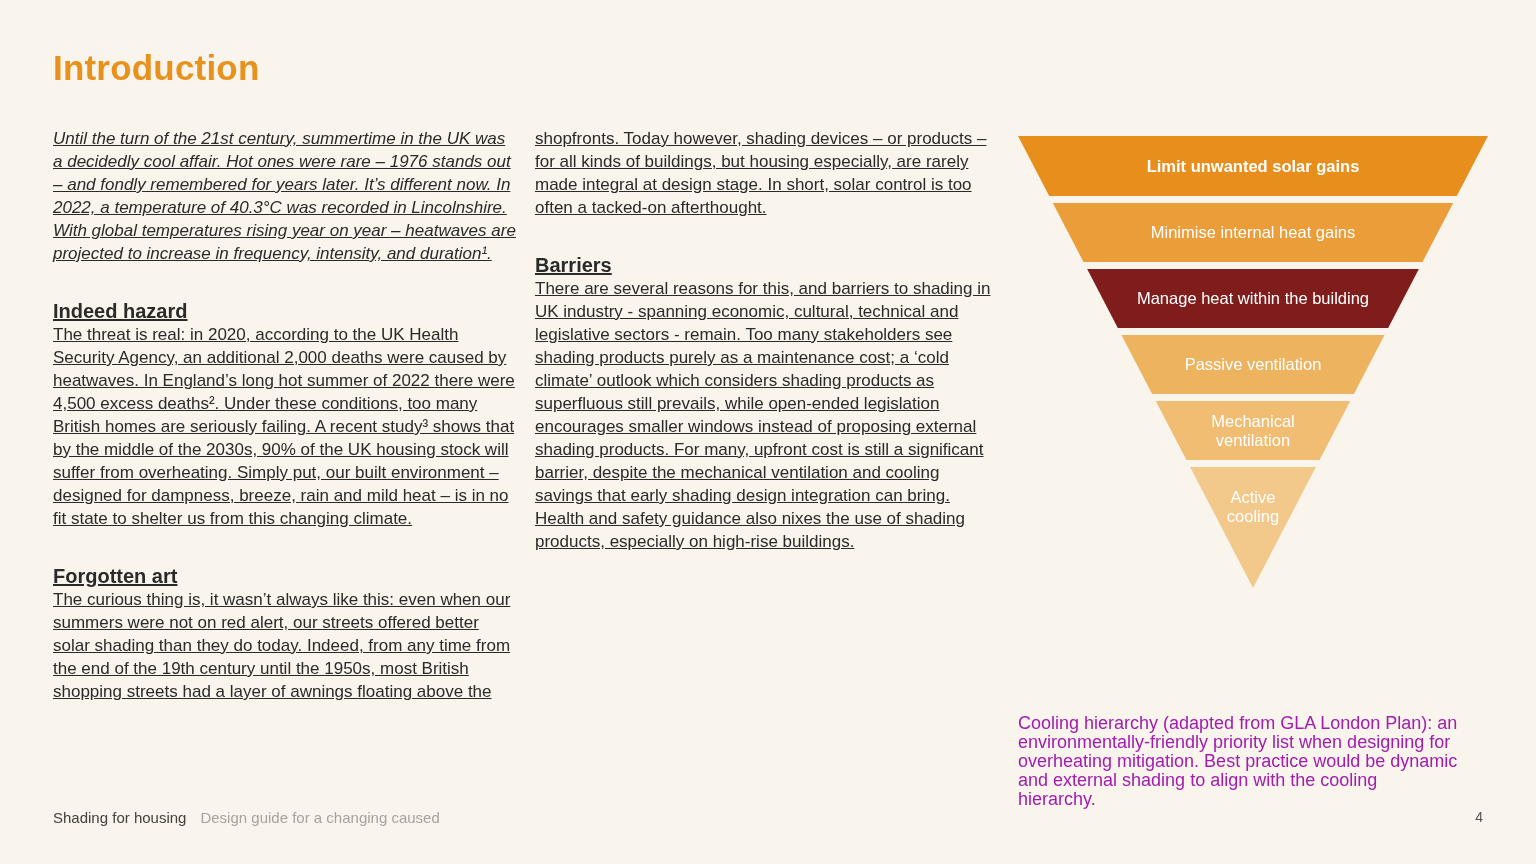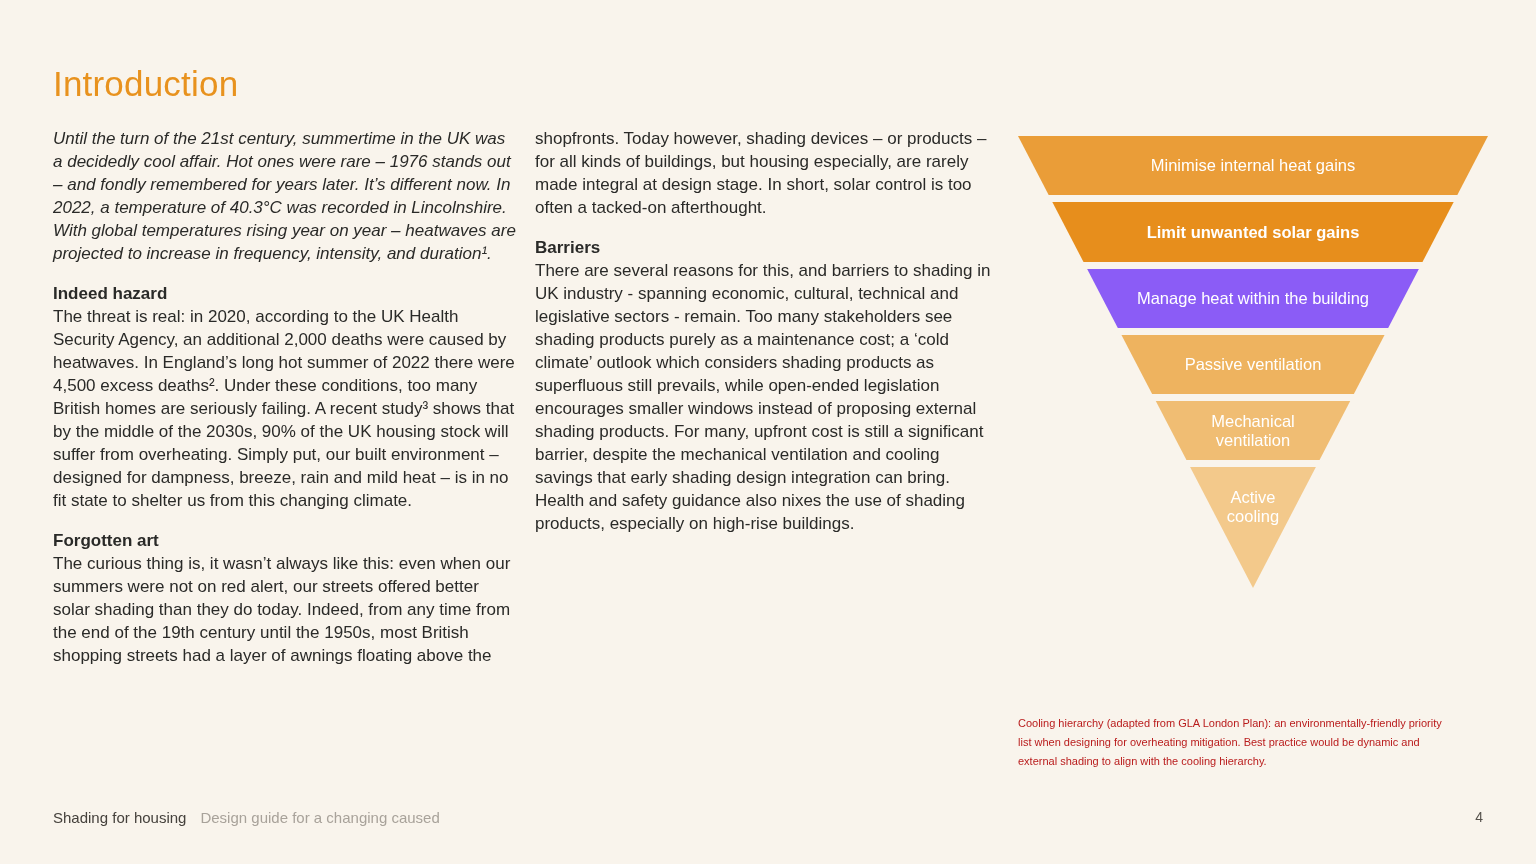--- a/index.html
+++ b/index.html
@@ -12,39 +12,40 @@
   .page {
     position: relative;
     width: 1536px;
     height: 864px;
     background: #F9F4EC;
     color: #2A2A28;
   }
   .page-title {
     position: absolute;
     left: 53px;
-    top: 64px;
+    top: 48px;
     font-size: 35px;
-    font-weight: 400;
+    font-weight: 700;
     letter-spacing: 0.2px;
     text-align: center;
   }
   .col {
     position: absolute;
     top: 127px;
     width: 463px;
     font-size: 17px;
     line-height: 23px;
+    text-decoration: underline;
   }
   .col-1 { left: 53px; }
   .col-2 { left: 535px; }
   .intro { font-style: italic; }
   .col h3 {
-    margin-top: 17px;
-    font-size: 17px;
+    margin-top: 35px;
+    font-size: 20px;
     font-weight: 700;
     line-height: 23px;
   }
   .col p { margin: 0; }
 
   
   .pyramid {
     position: absolute;
     left: 1018px;
     top: 136px;
@@ -67,23 +68,23 @@
   .band-2, .band-3, .band-4, .band-5 { height: 59px; }
   .band-6 { height: 121px; align-items: flex-start; padding-top: 21px; }
   .band-5 .band-label { width: 140px; }
   .band-6 .band-label { width: 100px; }
 
   .caption {
     position: absolute;
     left: 1018px;
     top: 714px;
     width: 440px;
-    font-size: 11px;
+    font-size: 18px;
     line-height: 19px;
-    color: #b91c1c;
+    color: #a21caf;
   }
 
   .footer {
     position: absolute;
     left: 53px;
     right: 53px;
     top: 809px;
     font-size: 15px;
     color: #A8A29A;
   }
@@ -115,27 +116,27 @@
     <p>The curious thing is, it wasn’t always like this: even when our summers were not on red alert, our streets offered better solar shading than they do today. Indeed, from any time from the end of the 19th century until the 1950s, most British shopping streets had a layer of awnings floating above the</p>
   </div>
 
   <div class="col col-2">
     <p>shopfronts. Today however, shading devices – or products – for all kinds of buildings, but housing especially, are rarely made integral at design stage. In short, solar control is too often a tacked-on afterthought.</p>
     <h3>Barriers</h3>
     <p>There are several reasons for this, and barriers to shading in UK industry - spanning economic, cultural, technical and legislative sectors - remain. Too many stakeholders see shading products purely as a maintenance cost; a ‘cold climate’ outlook which considers shading products as superfluous still prevails, while open-ended legislation encourages smaller windows instead of proposing external shading products. For many, upfront cost is still a significant barrier, despite the mechanical ventilation and cooling savings that early shading design integration can bring. Health and safety guidance also nixes the use of shading products, especially on high-rise buildings.</p>
   </div>
 
   <div class="pyramid">
+    <div class="band band-1" style="background: rgb(231, 142, 28);">
+      <span class="band-label">Limit unwanted solar gains</span>
+    </div>
     <div class="band band-2" style="background: rgb(234, 157, 56);">
       <span class="band-label">Minimise internal heat gains</span>
     </div>
-    <div class="band band-1" style="background: rgb(231, 142, 28);">
-      <span class="band-label">Limit unwanted solar gains</span>
-    </div>
-    <div class="band band-3" style="background: #8b5cf6;">
+    <div class="band band-3" style="background: #7f1d1d;">
       <span class="band-label">Manage heat within the building</span>
     </div>
     <div class="band band-4" style="background: rgb(238, 179, 95);">
       <span class="band-label">Passive ventilation</span>
     </div>
     <div class="band band-5" style="background: rgb(240, 189, 115);">
       <span class="band-label">Mechanical ventilation</span>
     </div>
     <div class="band band-6" style="background: rgb(243, 201, 139);">
       <span class="band-label">Active cooling</span>

